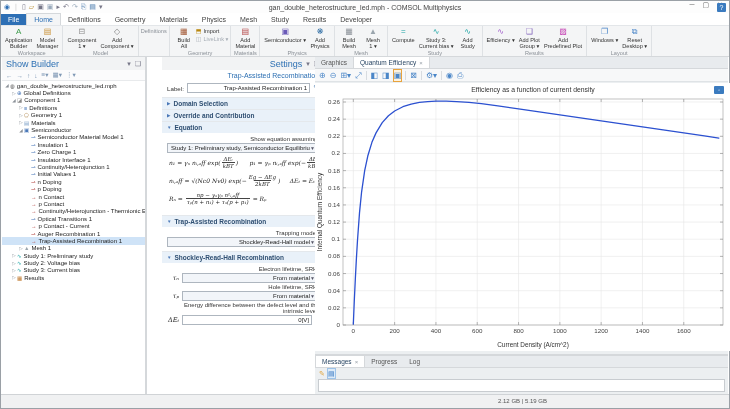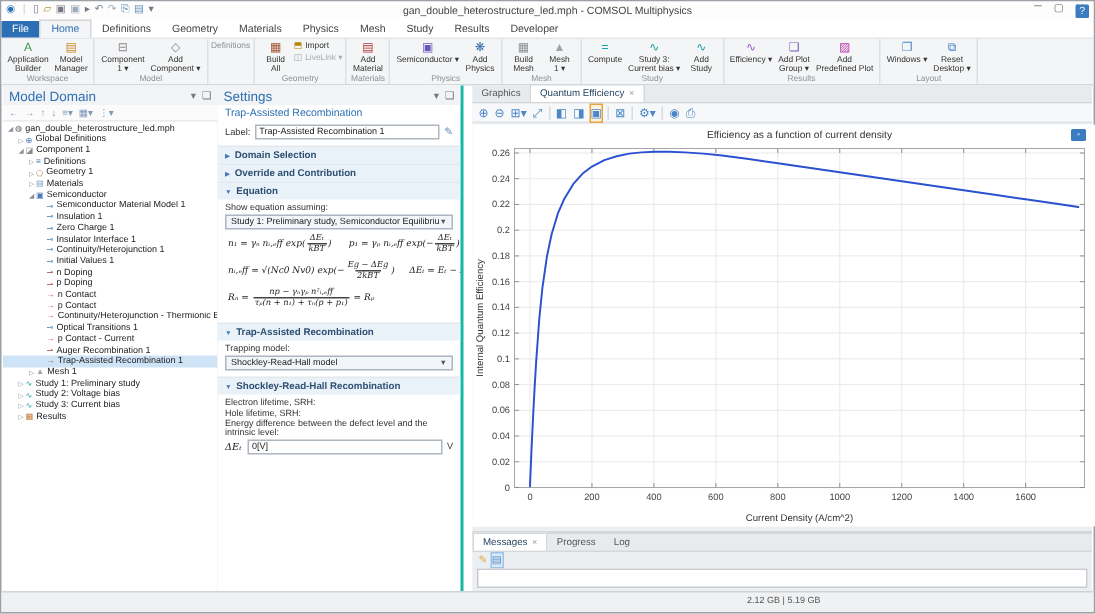--- a/index.html
+++ b/index.html
@@ -51,22 +51,22 @@
   .mb-toolbar { height:11px; display:flex; align-items:center; gap:4px; padding:0 4px;
     border-bottom:1px solid #e8eaec; background:#fbfbfc; }
   .mb-toolbar span { font-size:6.5px; color:#7f98b5; }
   .tree { flex:1; overflow:hidden; padding-top:1px; }
   .tree-row { display:flex; align-items:center; height:7.4px; white-space:nowrap; overflow:hidden; cursor:default; }
   .tree-row.selected { background:#cfe3f7; }
   .tree-arrow { width:6px; font-size:4.5px; color:#8a9097; text-align:center; flex:none; }
   .tree-ico { font-size:5.5px; margin-right:2px; flex:none; }
   .tree-label { font-size:6px; color:#222; }
 
-  .settings { position:absolute; left:144px; top:56px; width:164px; bottom:14px; background:#fff;
-    border-right:2px solid #14b8a6; overflow:hidden; }
+  .settings { position:absolute; left:161px; top:56px; width:164px; bottom:14px; background:#fff;
+    border-right:2px solid #14b8a6; overflow:hidden;text-align:right; }
   .settings .subtitle { font-size:7px; color:#2d70b3; padding:2px 5px 3px 5px; }
   .label-row { display:flex; align-items:center; gap:3px; padding:1px 5px 4px 5px; }
   .label-row .fieldlabel { font-size:6.2px; color:#333; }
   .text-input { flex:1; border:1px solid #aeb6bf; background:#fff; font-size:6px; color:#222;
     height:10px; line-height:8px; padding:0 2px; font-family:"Liberation Sans",sans-serif; }
   .edit-ico { font-size:7px; color:#5b87b5; }
   .section { border-top:1px solid #e4e8ec; }
   .section-head { display:flex; align-items:center; gap:3px; background:#e9f1f9; height:11px; padding:0 5px; }
   .section-head .s-arrow { font-size:4.5px; color:#4a78b8; }
   .section-head .s-label { font-size:6.5px; color:#2f4f72; font-weight:bold; }
@@ -293,21 +293,21 @@
             <span class="rib-lab">Reset
 Desktop ▾</span>
           </div>
         </div>
         <div class="rib-grouplabel">Layout</div>
       </div>
     </div>
 
   <div class="model-builder">
     <div class="panel-header">
-      <span class="ptitle">Model Domain</span>
+      <span class="ptitle">Show Builder</span>
       <span class="pbtn">▾</span>
       <span class="pbtn">❏</span>
     </div>
     <div class="mb-toolbar" id="mb-toolbar">
         <span>←</span>
         <span>→</span>
         <span>↑</span>
         <span>↓</span>
         <span>≡▾</span>
         <span>▦▾</span>
@@ -512,21 +512,35 @@
       </div>
     </div>
 
     <div class="section">
       <div class="section-head">
         <span class="s-arrow">▼</span>
         <span class="s-label">Shockley-Read-Hall Recombination</span>
       </div>
       <div class="section-body">
         <div class="small-label">Electron lifetime, SRH:</div>
+        <div class="inline-row">
+          <span class="sym-label">τₙ</span>
+          <div class="dropdown" style="flex:1">
+            <span class="dval">From material</span>
+            <span class="darr">▼</span>
+          </div>
+        </div>
         <div class="small-label">Hole lifetime, SRH:</div>
+        <div class="inline-row">
+          <span class="sym-label">τₚ</span>
+          <div class="dropdown" style="flex:1">
+            <span class="dval">From material</span>
+            <span class="darr">▼</span>
+          </div>
+        </div>
         <div class="small-label">Energy difference between the defect level and the intrinsic level:</div>
         <div class="inline-row">
           <span class="sym-label">ΔEₜ</span>
           <div class="text-input">0[V]</div>
           <span class="unit-label">V</span>
         </div>
       </div>
     </div>
   </div>
 

